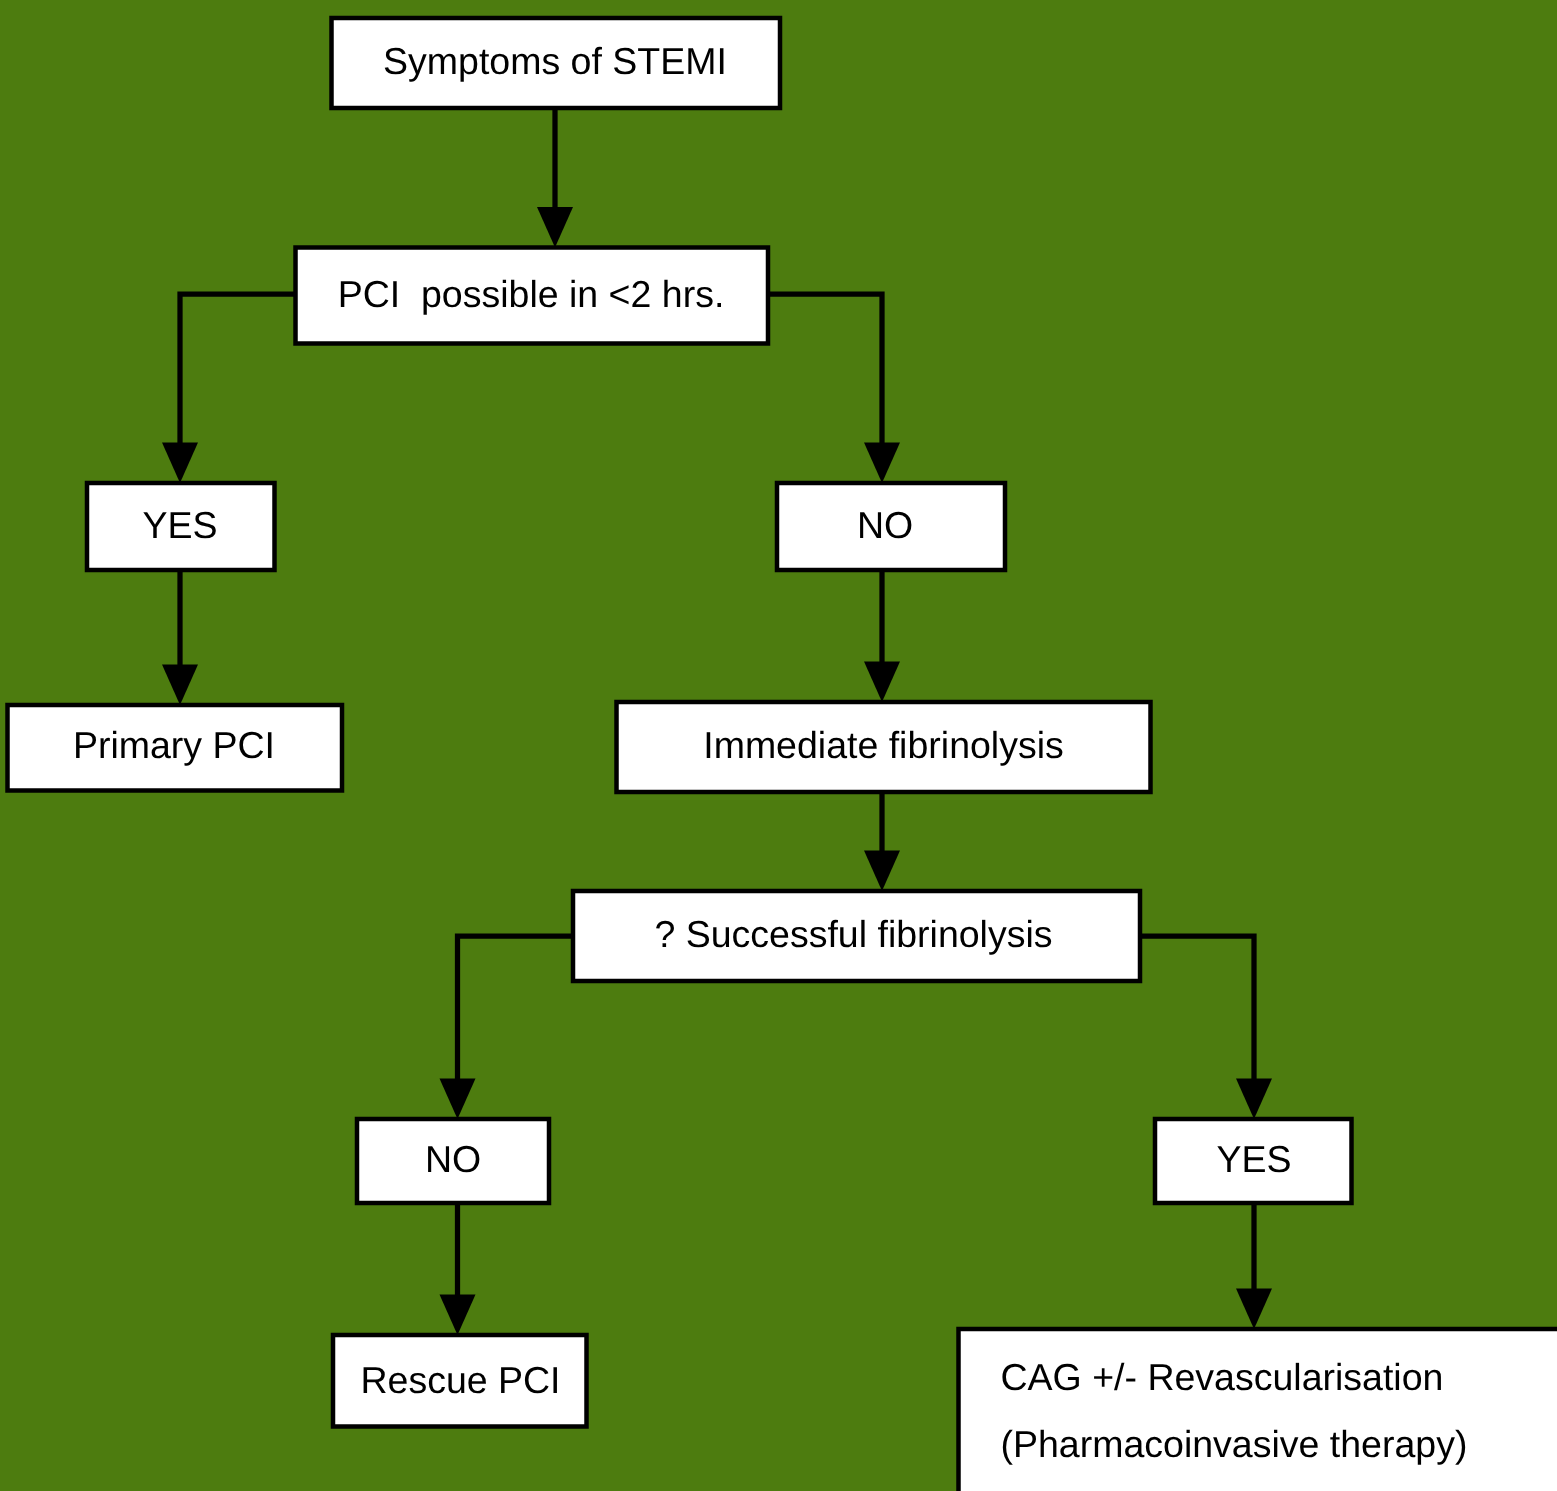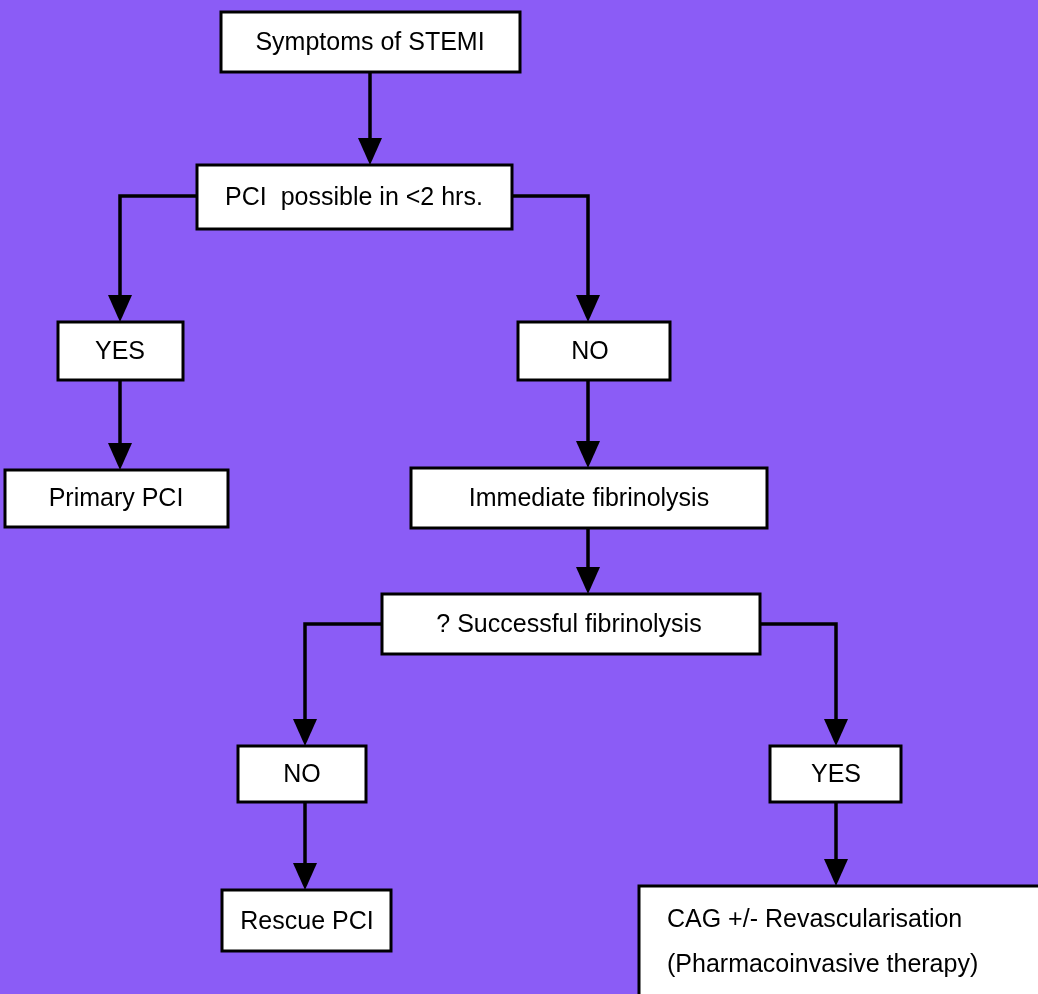--- a/index.html
+++ b/index.html
@@ -8,21 +8,21 @@
     padding: 0;
     background: #ffffff;
   }
   body {
     font-family: "Liberation Sans", "DejaVu Sans", sans-serif;
   }
   #flowchart-root {
     position: relative;
     width: 1038px;
     height: 994px;
-    background: #8b5cf6;
+    background: #4d7c0f;
     overflow: hidden;
   }
   svg.flow-canvas {
     position: absolute;
     top: 0;
     left: 0;
     width: 1038px;
     height: 994px;
     display: block;
   }

